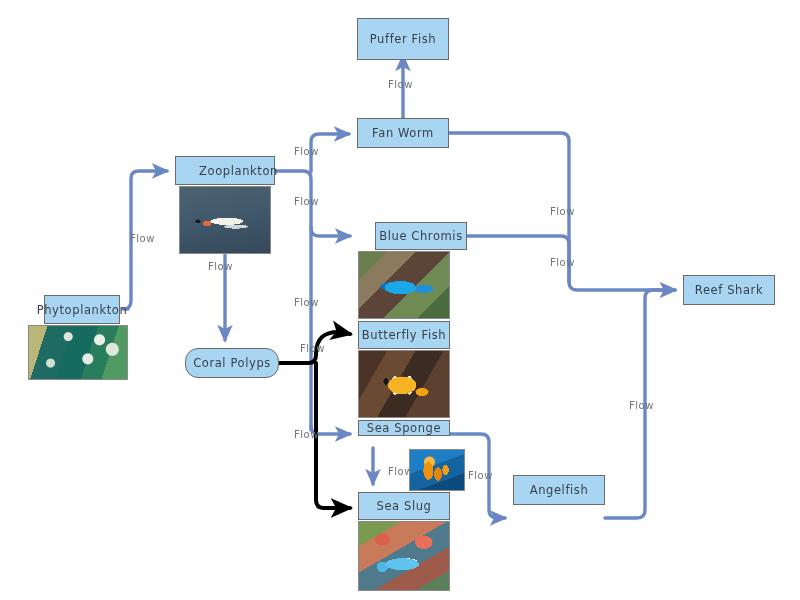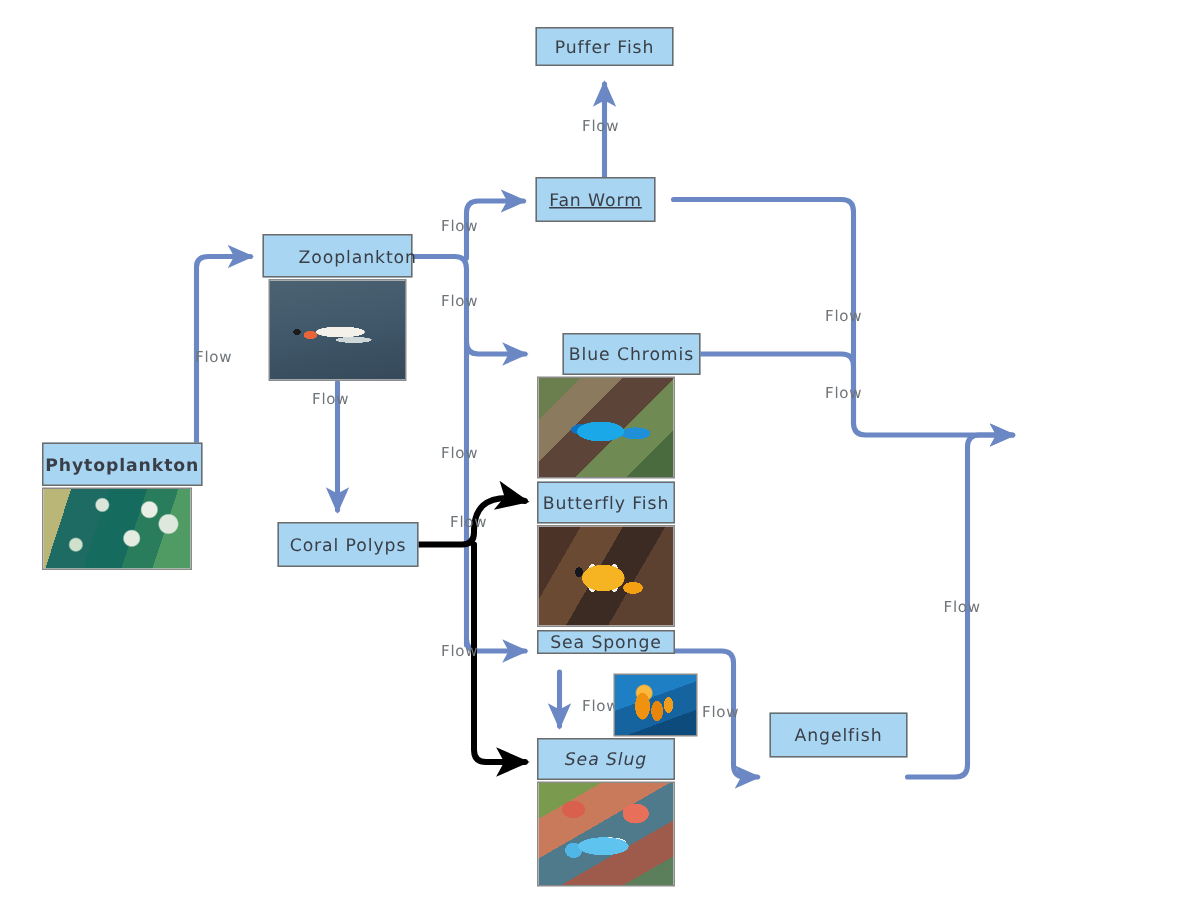--- a/index.html
+++ b/index.html
@@ -185,60 +185,63 @@
   <div class="nodeimg" style="left:358px; top:350px; width:92px; height:68px;">
     <div class="img-butterfly"></div>
   </div>
   <div class="nodeimg top" style="left:409px; top:449px; width:56px; height:42px;">
     <div class="img-sponge"></div>
   </div>
   <div class="nodeimg" style="left:358px; top:521px; width:92px; height:70px;">
     <div class="img-slug"></div>
   </div>
 
-  <div class="node" style="left:28px; top:295px; width:107px; height:29px;font-weight:bold;">
+  <div class="node" style="left:44px; top:295px; width:76px; height:29px;">
     <span>Phytoplankton</span>
   </div>
 
   <div class="node" style="left:175px; top:156px; width:100px; height:29px;padding-left:27px;">
     <span>Zooplankton</span>
   </div>
 
-  <div class="node" style="left:185px; top:348px; width:94px; height:30px;">
+  <div class="node" style="left:185px; top:348px; width:94px; height:30px;border-radius:13px;">
     <span>Coral Polyps</span>
   </div>
 
-  <div class="node" style="left:357px; top:118px; width:80px; height:30px;text-decoration:underline;">
+  <div class="node" style="left:357px; top:118px; width:92px; height:30px;">
     <span>Fan Worm</span>
   </div>
 
-  <div class="node" style="left:357px; top:18px; width:92px; height:26px;">
+  <div class="node" style="left:357px; top:18px; width:92px; height:42px;">
     <span>Puffer Fish</span>
   </div>
 
   <div class="node" style="left:375px; top:222px; width:92px; height:28px;">
     <span>Blue Chromis</span>
   </div>
 
   <div class="node" style="left:358px; top:321px; width:92px; height:28px;text-align:right;">
     <span>Butterfly Fish</span>
   </div>
 
   <div class="node" style="left:358px; top:420px; width:92px; height:16px;">
     <span>Sea Sponge</span>
   </div>
 
-  <div class="node" style="left:358px; top:492px; width:92px; height:28px;font-style:italic;">
+  <div class="node" style="left:358px; top:492px; width:92px; height:28px;">
     <span>Sea Slug</span>
   </div>
 
   <div class="node" style="left:513px; top:475px; width:92px; height:30px;">
     <span>Angelfish</span>
   </div>
 
+  <div class="node" style="left:683px; top:275px; width:92px; height:30px;">
+    <span>Reef Shark</span>
+  </div>
 
   <div class="edgelabel" style="left:130px; top:233px;">Flow</div>
   <div class="edgelabel" style="left:294px; top:146px;">Flow</div>
   <div class="edgelabel" style="left:294px; top:196px;">Flow</div>
   <div class="edgelabel" style="left:294px; top:297px;">Flow</div>
   <div class="edgelabel" style="left:208px; top:261px;">Flow</div>
   <div class="edgelabel" style="left:300px; top:343px;">Flow</div>
   <div class="edgelabel" style="left:294px; top:429px;">Flow</div>
   <div class="edgelabel" style="left:388px; top:79px;">Flow</div>
   <div class="edgelabel" style="left:550px; top:206px;">Flow</div>

